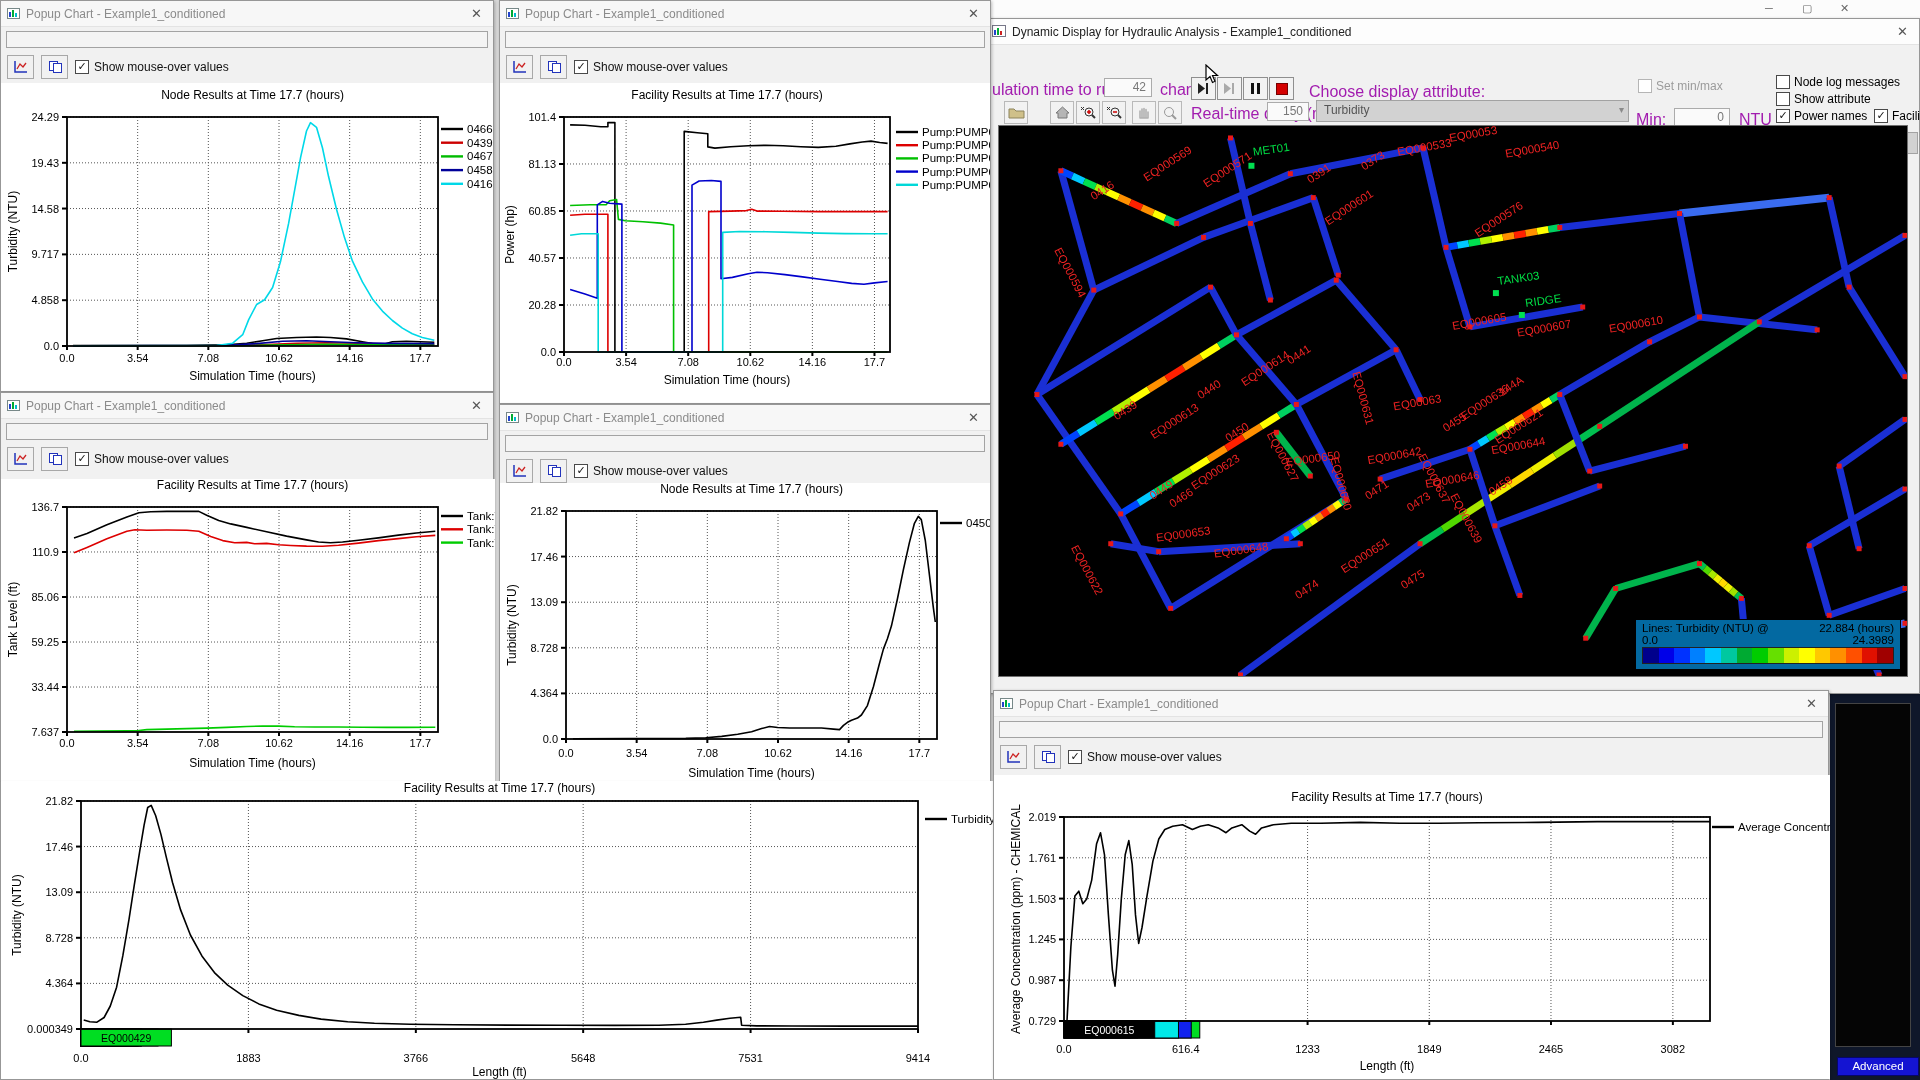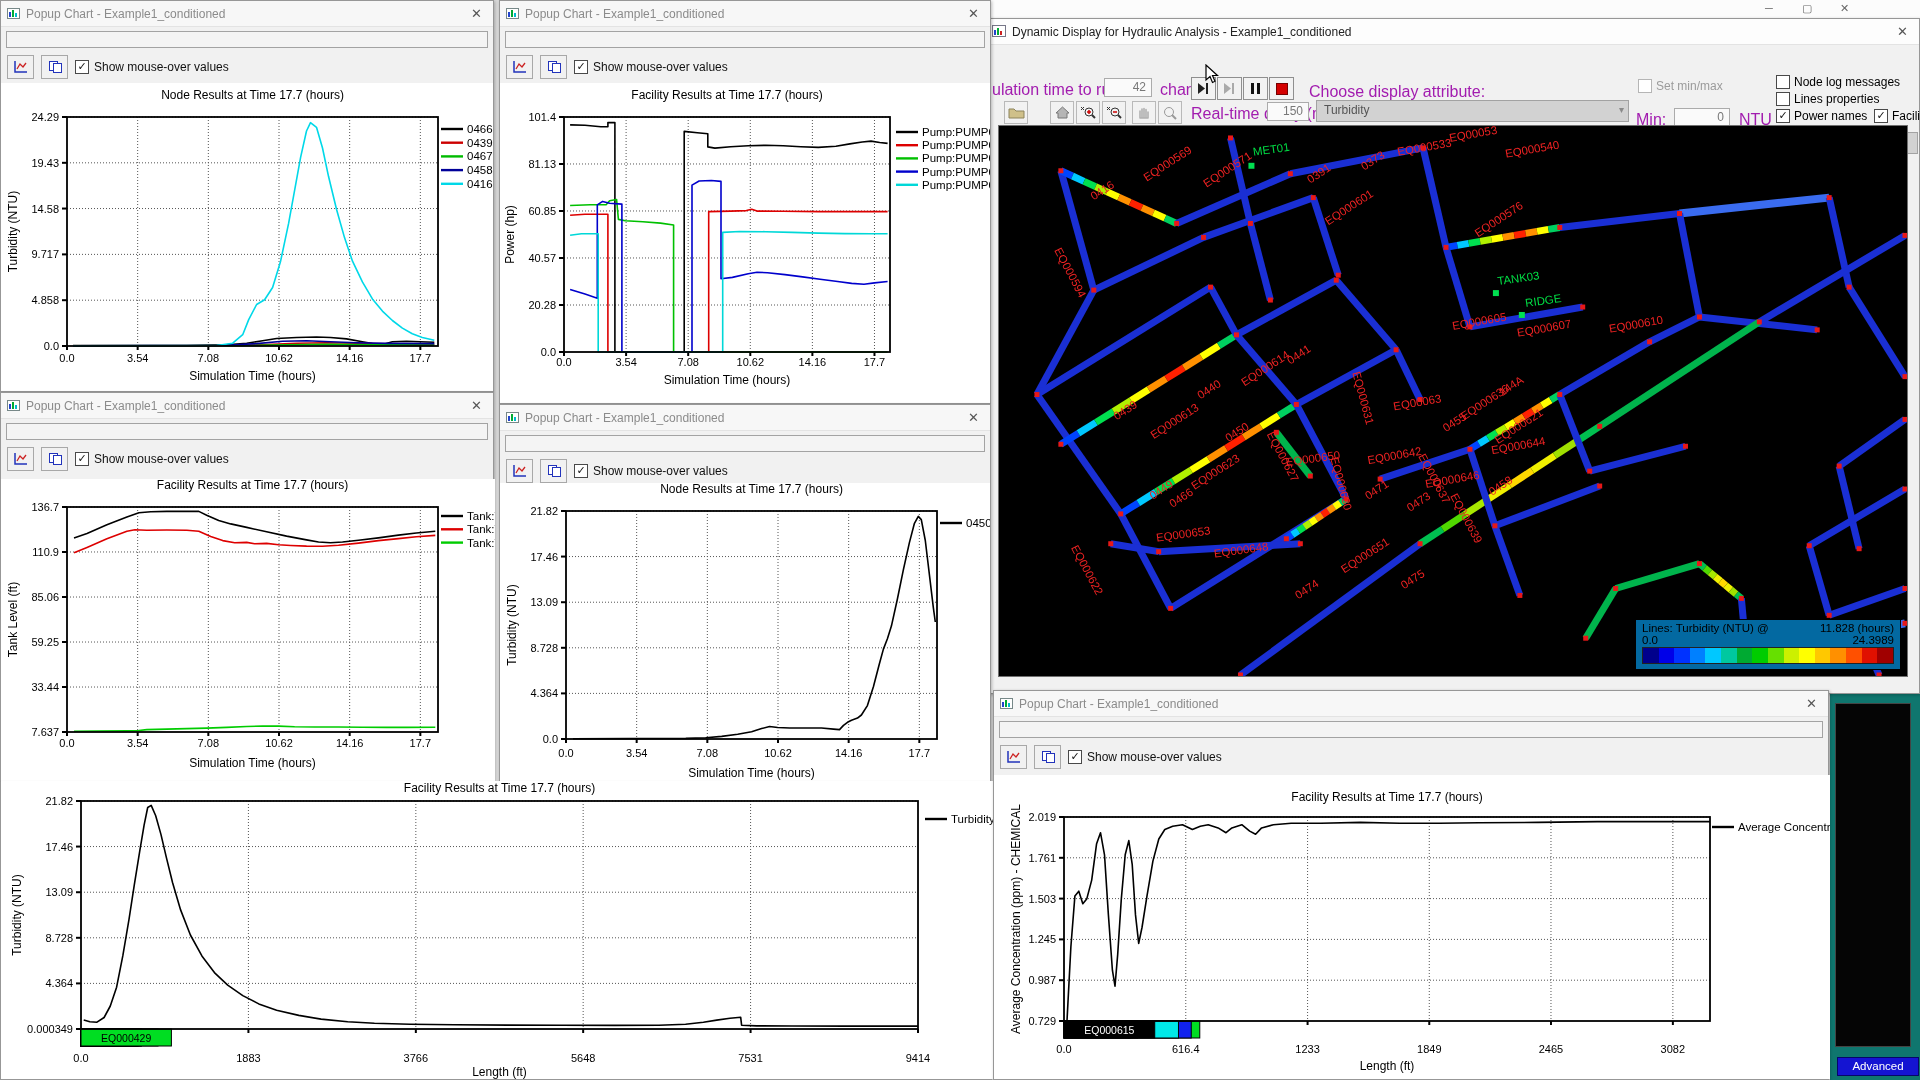--- a/index.html
+++ b/index.html
@@ -22,21 +22,21 @@
   .dd{position:absolute;background:#d2d2d2;border:1px solid #a2a2a2;color:#555;font-size:12px;padding:2px 18px 2px 7px;box-sizing:border-box;height:22px;white-space:nowrap;overflow:hidden;}
   .dd .ar{position:absolute;right:4px;top:3px;color:#8a8a8a;font-size:10px;}
   .mbtn{position:absolute;width:25px;height:23px;border:1px solid #8f8f8f;background:#f2f2f2;display:flex;align-items:center;justify-content:center;gap:1px;padding:0;}
   .ibtn{position:absolute;width:24px;height:23px;border:1px solid #b9b9b9;background:#f2f2f2;display:flex;align-items:center;justify-content:center;padding:0;}
   .wcb{position:absolute;display:flex;gap:4px;font-size:12px;align-items:center;white-space:nowrap;}
   .status{position:absolute;border:1px solid #9a9a9a;background:#f6f6f6;font-size:12px;display:flex;gap:13px;align-items:center;padding:0 8px;height:21px;white-space:nowrap;color:#111;}
   #map-wrap{position:absolute;left:12px;top:106px;width:908px;height:550px;border:1px solid #6f6f6f;background:#000;}
   #map-legend{position:absolute;right:6px;bottom:6px;width:252px;background:#0369a1;border:1px solid #000;padding:2px 6px 5px 6px;font-size:11.5px;color:#000;}
   .mlrow{display:flex;justify-content:space-between;}
   #map-grad{height:15px;margin-top:1px;border:1px solid #222;}
-  #right-panel{position:absolute;left:1829px;top:693px;width:91px;height:387px;background:#0f766e;border-left:1px solid #cfcfcf;}
+  #right-panel{position:absolute;left:1829px;top:693px;width:91px;height:387px;background:#0f172a;border-left:1px solid #cfcfcf;}
   #right-black{position:absolute;left:5px;top:10px;width:74px;height:342px;background:#050505;border:1px solid #444;}
   #adv-btn{position:absolute;left:7px;bottom:4px;width:80px;height:17px;background:#1414d2;color:#fff;font-size:11.5px;text-align:center;line-height:17px;border:1px solid #06066a;}
   #top-strip{position:absolute;left:985px;top:0;width:935px;height:18px;background:#fcfcfc;border-bottom:1px solid #d8d8d8;}
   .wctl{position:absolute;top:2px;color:#666;font-size:11px;line-height:13px;}
   #cursor{position:absolute;left:1205px;top:64px;z-index:99;}
 </style>
 </head>
 <body>
 
 <div id="desktop">
@@ -190,21 +190,21 @@
       <div class="dd" style="left:752px;top:87px;width:180px;color:#8b8b8b;">
         <span>Choose chart attribute</span>
       </div>
 
       <label class="wcb" style="left:790px;top:30px;">
         <span class="bx off">✓</span>
         <span>Node log messages</span>
       </label>
       <label class="wcb" style="left:790px;top:47px;">
         <span class="bx off">✓</span>
-        <span>Lines properties</span>
+        <span>Show attribute</span>
       </label>
       <label class="wcb" style="left:790px;top:64px;">
         <span class="bx">✓</span>
         <span>Power names</span>
       </label>
       <label class="wcb" style="left:888px;top:64px;">
         <span class="bx">✓</span>
         <span>Facilit</span>
       </label>
     </div>
@@ -457,21 +457,21 @@
           <text x="420" y="332" font-size="11.5" fill="#ee2222" transform="rotate(62 420 332)">EQ000637</text>
           <text x="452" y="372" font-size="11.5" fill="#ee2222" transform="rotate(62 452 372)">EQ000639</text>
           <text x="494" y="372" font-size="11.5" fill="#ee2222" transform="rotate(-33 494 372)">0458</text>
           <text x="494" y="330" font-size="11.5" fill="#ee2222" transform="rotate(-10 494 330)">EQ000644</text>
           <text x="370" y="340" font-size="11.5" fill="#ee2222" transform="rotate(-10 370 340)">EQ000642</text>
           <text x="428" y="364" font-size="11.5" fill="#ee2222" transform="rotate(-10 428 364)">EQ000646</text>
         </svg>
       <div id="map-legend">
         <div class="mlrow">
           <span>Lines: Turbidity (NTU) @</span>
-          <span>11.828 (hours)</span>
+          <span>22.884 (hours)</span>
         </div>
         <div class="mlrow">
           <span>0.0</span>
           <span>24.3989</span>
         </div>
         <div id="map-grad" style="background: linear-gradient(90deg, rgb(0, 0, 140) 0%, rgb(0, 0, 140) 6.25%, rgb(0, 0, 232) 6.25%, rgb(0, 0, 232) 12.5%, rgb(0, 50, 255) 12.5%, rgb(0, 50, 255) 18.75%, rgb(0, 128, 255) 18.75%, rgb(0, 128, 255) 25%, rgb(0, 200, 255) 25%, rgb(0, 200, 255) 31.25%, rgb(0, 200, 160) 31.25%, rgb(0, 200, 160) 37.5%, rgb(0, 170, 50) 37.5%, rgb(0, 170, 50) 43.75%, rgb(0, 204, 0) 43.75%, rgb(0, 204, 0) 50%, rgb(102, 224, 0) 50%, rgb(102, 224, 0) 56.25%, rgb(204, 240, 0) 56.25%, rgb(204, 240, 0) 62.5%, rgb(255, 255, 0) 62.5%, rgb(255, 255, 0) 68.75%, rgb(255, 200, 0) 68.75%, rgb(255, 200, 0) 75%, rgb(255, 144, 0) 75%, rgb(255, 144, 0) 81.25%, rgb(255, 80, 0) 81.25%, rgb(255, 80, 0) 87.5%, rgb(224, 16, 0) 87.5%, rgb(224, 16, 0) 93.75%, rgb(160, 0, 0) 93.75%, rgb(160, 0, 0) 100%);"></div>
       </div>
     </div>
   </div>
 

